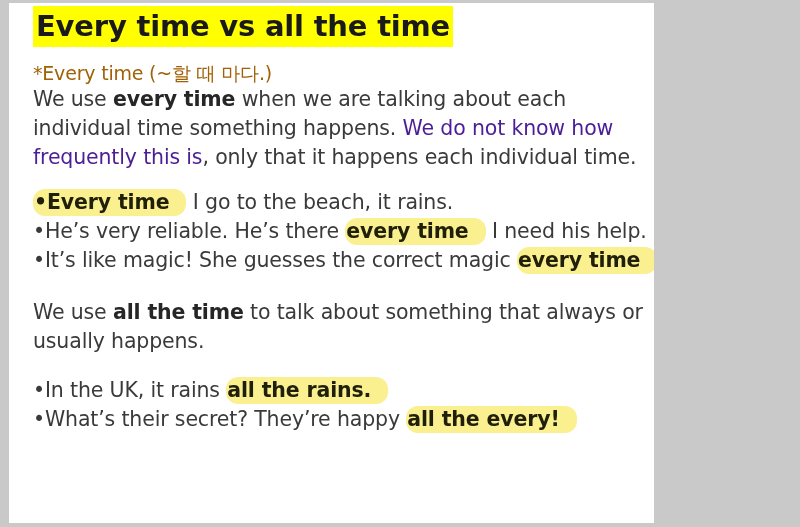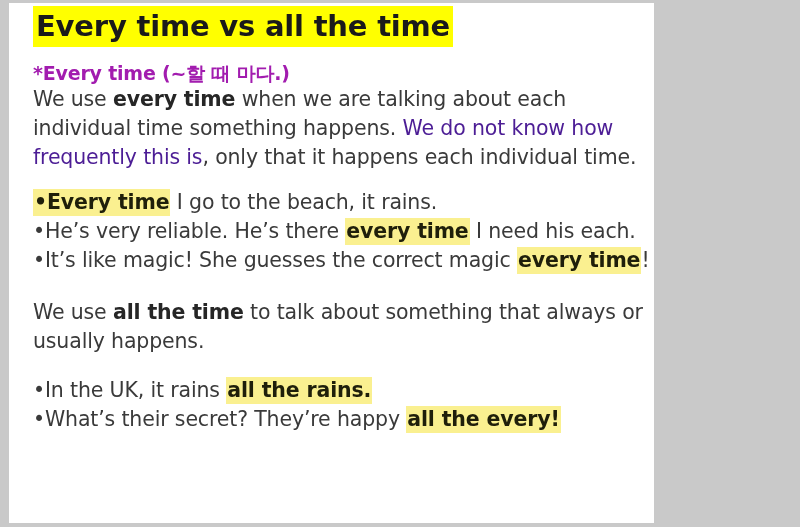--- a/index.html
+++ b/index.html
@@ -39,22 +39,22 @@
     letter-spacing: -0.2px;
     background: #ffff00;
     padding: 3px 3px 4px 3px;
     box-decoration-break: clone;
     -webkit-box-decoration-break: clone;
   }
 
   
   .heading {
     font-size: 19px;
-    font-weight: bold;
-    color: #a21caf;
+    font-weight: normal;
+    color: #a16207;
     letter-spacing: -0.2px;
     line-height: 1.15;
   }
 
   
   .para {
     font-size: 20.5px;
     color: #3a3a3a;
     line-height: 1.42;
     letter-spacing: -0.15px;
@@ -69,22 +69,23 @@
     color: #3a3a3a;
     line-height: 1.42;
     letter-spacing: -0.15px;
   }
   .bullet-line { white-space: nowrap; }
 
   .hl {
     background: #faf090;
     font-weight: bold;
     color: #1f1f0a;
-    padding: 1px 1px 2px 1px;
+    padding: 1px 17px 2px 1px;
     box-decoration-break: clone;
+    border-radius: 12px;
     -webkit-box-decoration-break: clone;
   }
 
   
   .gap-title  { height: 22px; }
   .gap-small  { height: 16px; }
   .gap-med    { height: 20px; }
   .gap-large  { height: 22px; }
 </style>
 </head>
@@ -102,21 +103,21 @@
     <div class="heading">*Every time (~할 때 마다.)</div>
 
     <div class="para">
       <span>We use </span><b>every time</b><span> when we are talking about each individual time something happens. </span><span class="orange">We do not know how frequently this is</span><span>, only that it happens each individual time.</span>
     </div>
 
     <div class="gap-small"></div>
 
     <div class="bullets">
       <div class="bullet-line"><span class="hl">•Every time</span><span> I go to the beach, it rains.</span></div>
-      <div class="bullet-line"><span>•He’s very reliable. He’s there </span><span class="hl">every time</span><span> I need his each.</span></div>
+      <div class="bullet-line"><span>•He’s very reliable. He’s there </span><span class="hl">every time</span><span> I need his help.</span></div>
       <div class="bullet-line"><span>•It’s like magic! She guesses the correct magic </span><span class="hl">every time</span><span>!</span></div>
     </div>
 
     <div class="gap-large"></div>
 
 
     <div class="para">
       <span>We use </span><b>all the time</b><span> to talk about something that always or usually happens.</span>
     </div>
 

